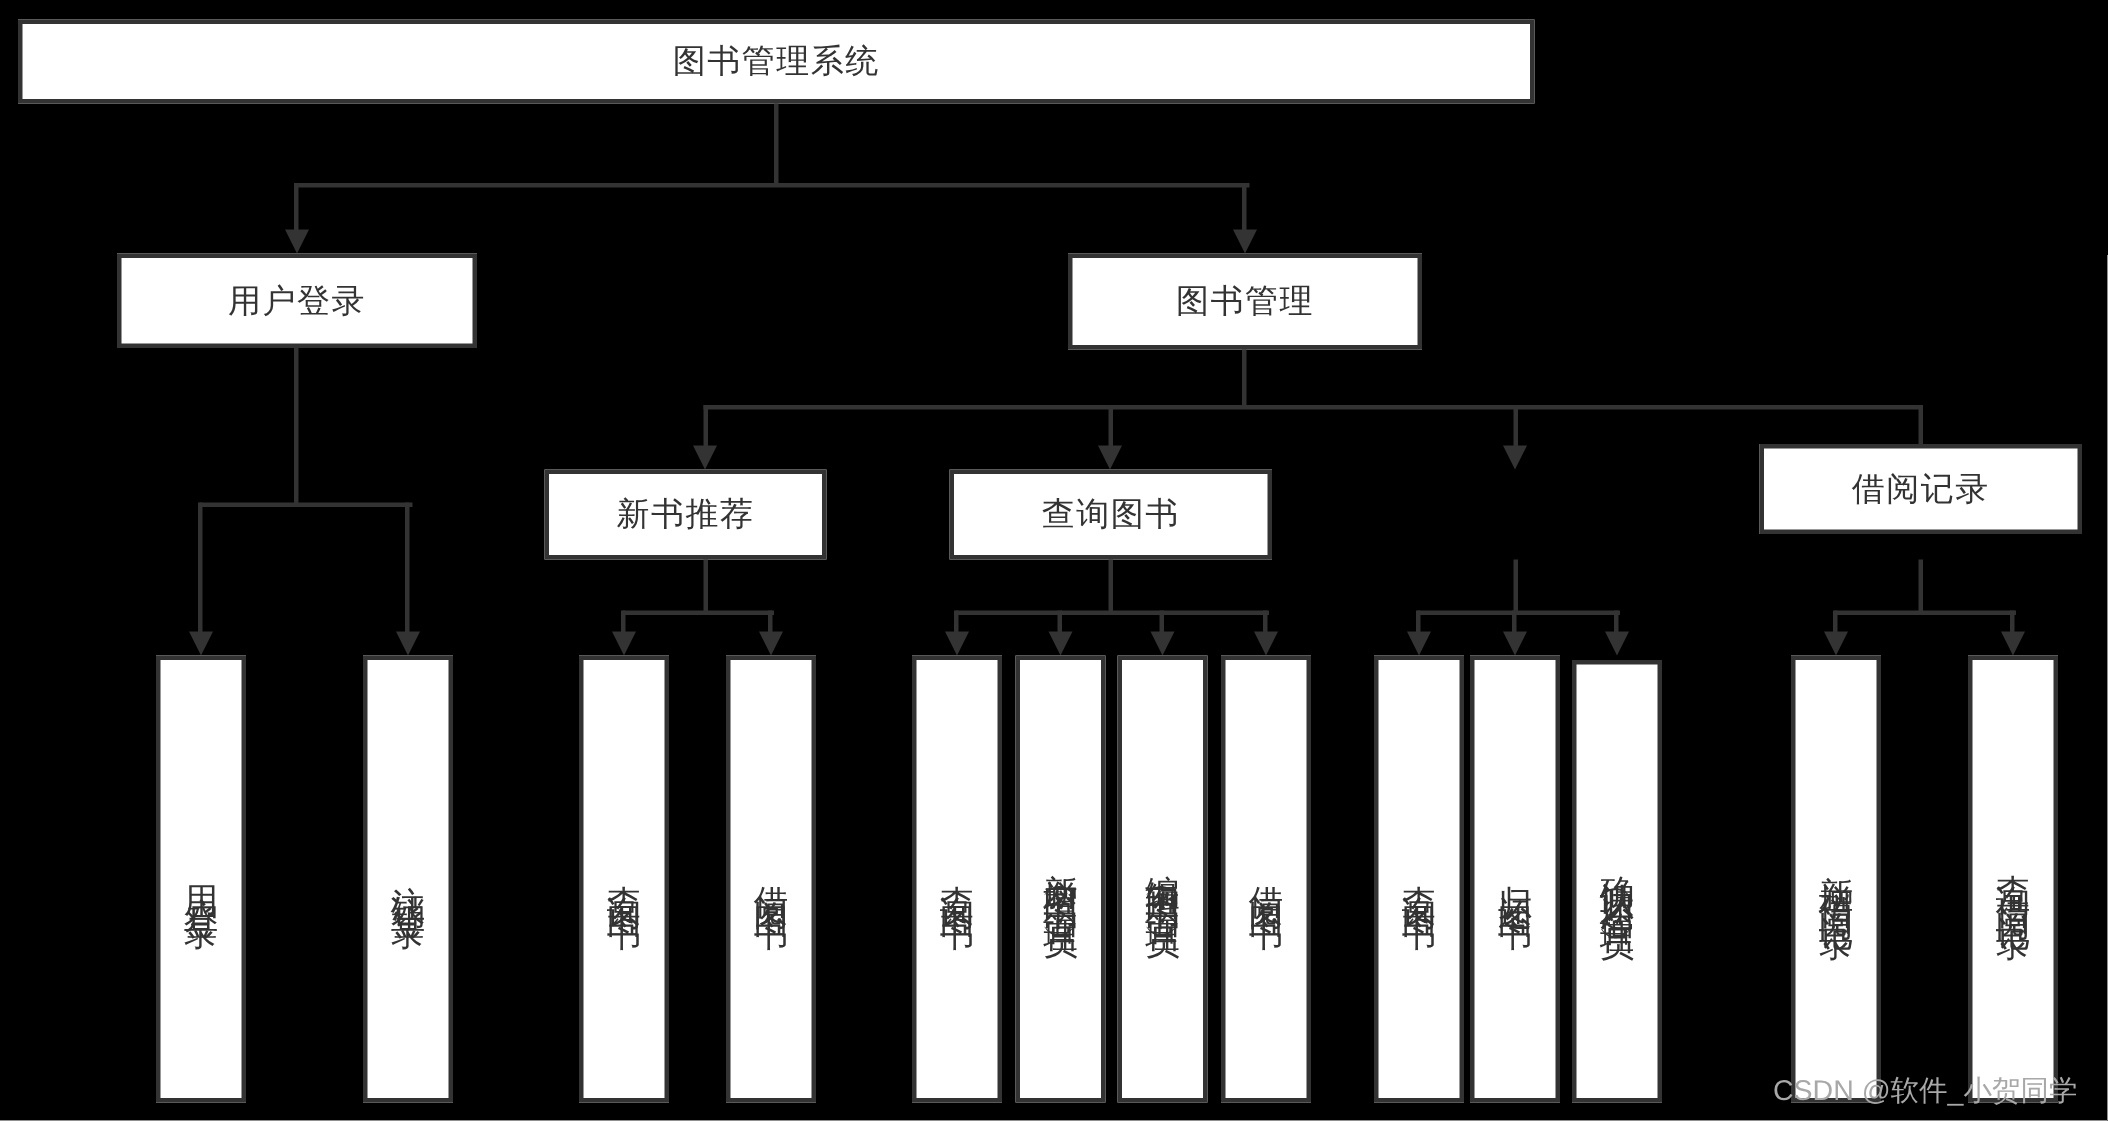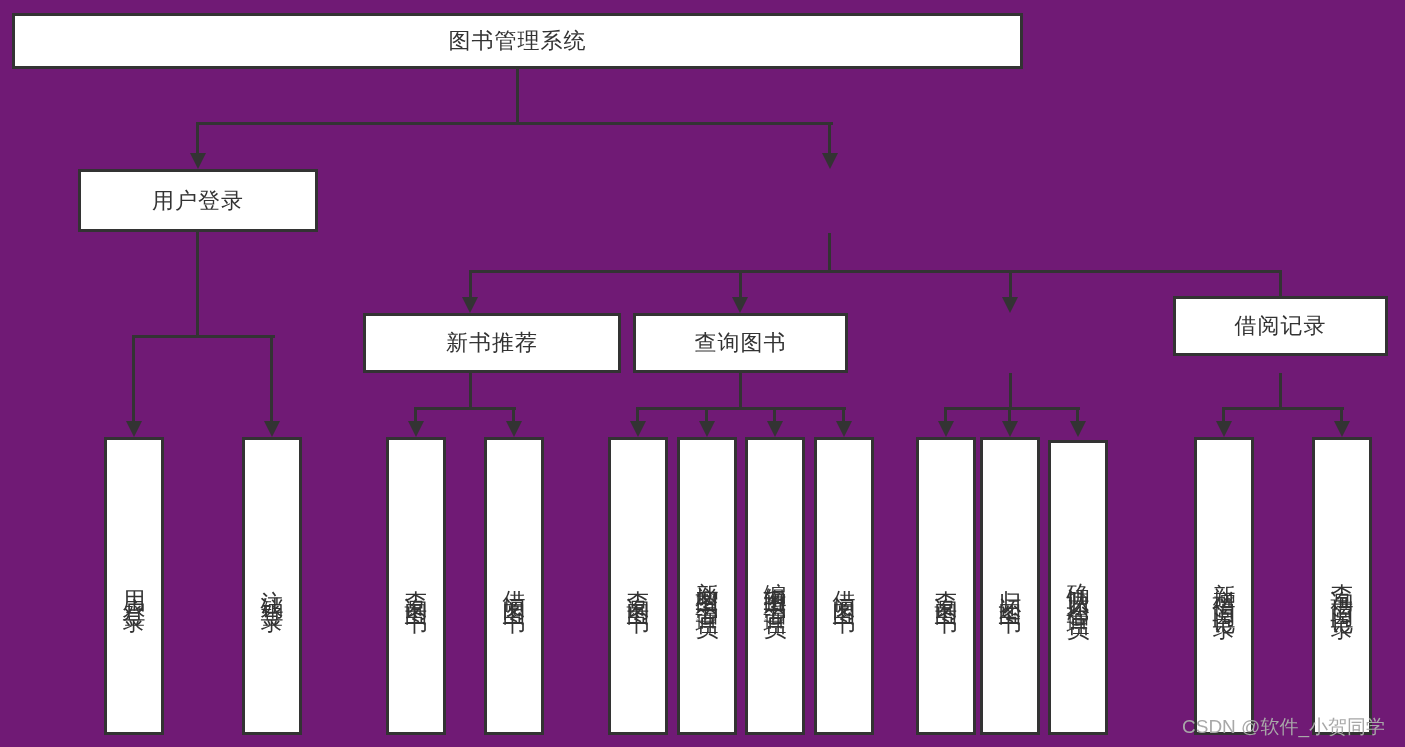--- a/index.html
+++ b/index.html
@@ -1,17 +1,17 @@
 <!DOCTYPE html>
 <html><head>
 <meta charset="utf-8">
 <style>
   html,body{margin:0;padding:0;background:#ffffff;}
   body{font-family:"Liberation Sans","DejaVu Sans",sans-serif;}
-  .canvas{position:relative;width:1405px;height:747px;background:#701a75;overflow:hidden;}
+  .canvas{position:relative;width:1405px;height:747px;background:#000000;overflow:hidden;}
   .box{position:absolute;box-sizing:border-box;border:3px solid #333333;background:#ffffff;
        display:flex;align-items:center;justify-content:center;}
   .hlabel{font-size:22px;color:#333333;letter-spacing:1px;white-space:nowrap;}
   .vlabel{writing-mode:vertical-rl;text-orientation:mixed;font-size:23px;color:#333333;
           letter-spacing:7px;line-height:1;white-space:nowrap;}
   .vline,.hline{position:absolute;background:#333333;}
   .arrow{position:absolute;width:0;height:0;border-left:8px solid transparent;
          border-right:8px solid transparent;border-top:16px solid #333333;}
   .watermark{position:absolute;left:1182px;top:714px;font-size:19px;color:#a8a8a8;
              white-space:nowrap;z-index:9;}
@@ -29,40 +29,43 @@
   <div class="hline" style="left:197px;top:122px;width:636px;height:3px"></div>
   <div class="vline" style="left:196px;top:122px;width:3px;height:33px"></div>
   <div class="arrow" style="left:190px;top:153px"></div>
   <div class="vline" style="left:828px;top:122px;width:3px;height:33px"></div>
   <div class="arrow" style="left:822px;top:153px"></div>
 
   <div class="box" style="left:78px;top:169px;width:240px;height:63px">
     <span class="hlabel">用户登录</span>
   </div>
 
+  <div class="box" style="left:712px;top:169px;width:236px;height:64px">
+    <span class="hlabel">图书管理</span>
+  </div>
 
   <div class="vline" style="left:196px;top:232px;width:3px;height:105px"></div>
   <div class="hline" style="left:133px;top:335px;width:142px;height:3px"></div>
   <div class="vline" style="left:132px;top:335px;width:3px;height:88px"></div>
   <div class="arrow" style="left:126px;top:421px"></div>
   <div class="vline" style="left:270px;top:335px;width:3px;height:88px"></div>
   <div class="arrow" style="left:264px;top:421px"></div>
 
   <div class="vline" style="left:828px;top:233px;width:3px;height:39px"></div>
   <div class="hline" style="left:469px;top:270px;width:813px;height:3px"></div>
   <div class="vline" style="left:469px;top:270px;width:3px;height:29px"></div>
   <div class="arrow" style="left:462px;top:297px"></div>
   <div class="vline" style="left:739px;top:270px;width:3px;height:29px"></div>
   <div class="arrow" style="left:732px;top:297px"></div>
   <div class="vline" style="left:1009px;top:270px;width:3px;height:29px"></div>
   <div class="arrow" style="left:1002px;top:297px"></div>
   <div class="vline" style="left:1279px;top:270px;width:3px;height:29px"></div>
   <div class="arrow" style="left:1272px;top:297px"></div>
 
-  <div class="box" style="left:363px;top:313px;width:258px;height:60px">
+  <div class="box" style="left:363px;top:313px;width:188px;height:60px">
     <span class="hlabel">新书推荐</span>
   </div>
   <div class="box" style="left:633px;top:313px;width:215px;height:60px">
     <span class="hlabel">查询图书</span>
   </div>
   <div class="box" style="left:1173px;top:296px;width:215px;height:60px">
     <span class="hlabel">借阅记录</span>
   </div>
 
   <div class="vline" style="left:469px;top:373px;width:3px;height:36px"></div>

